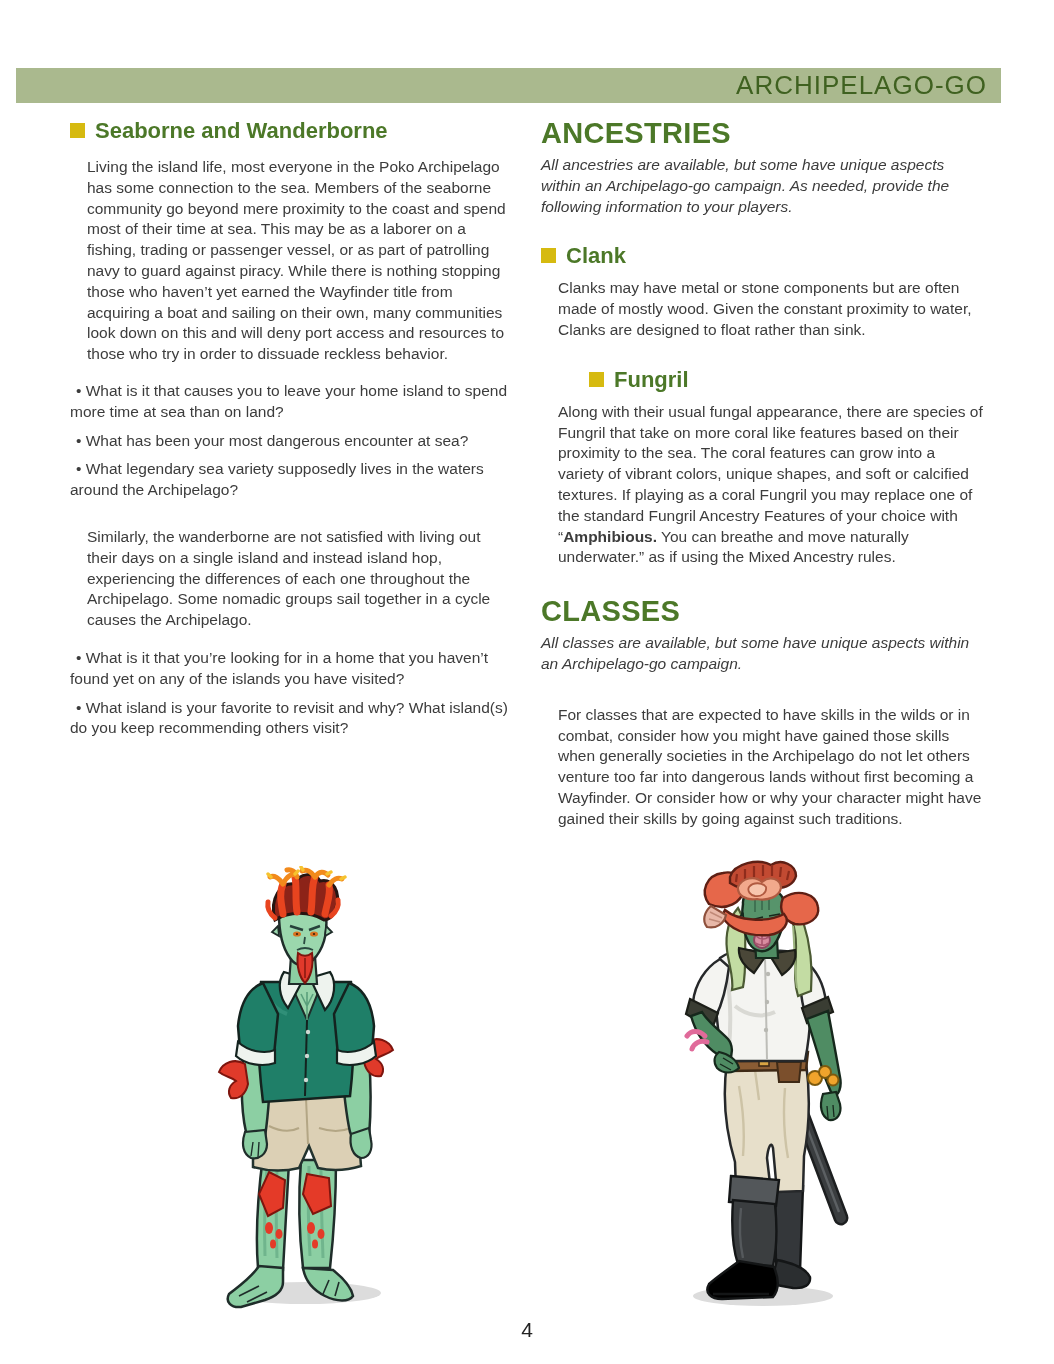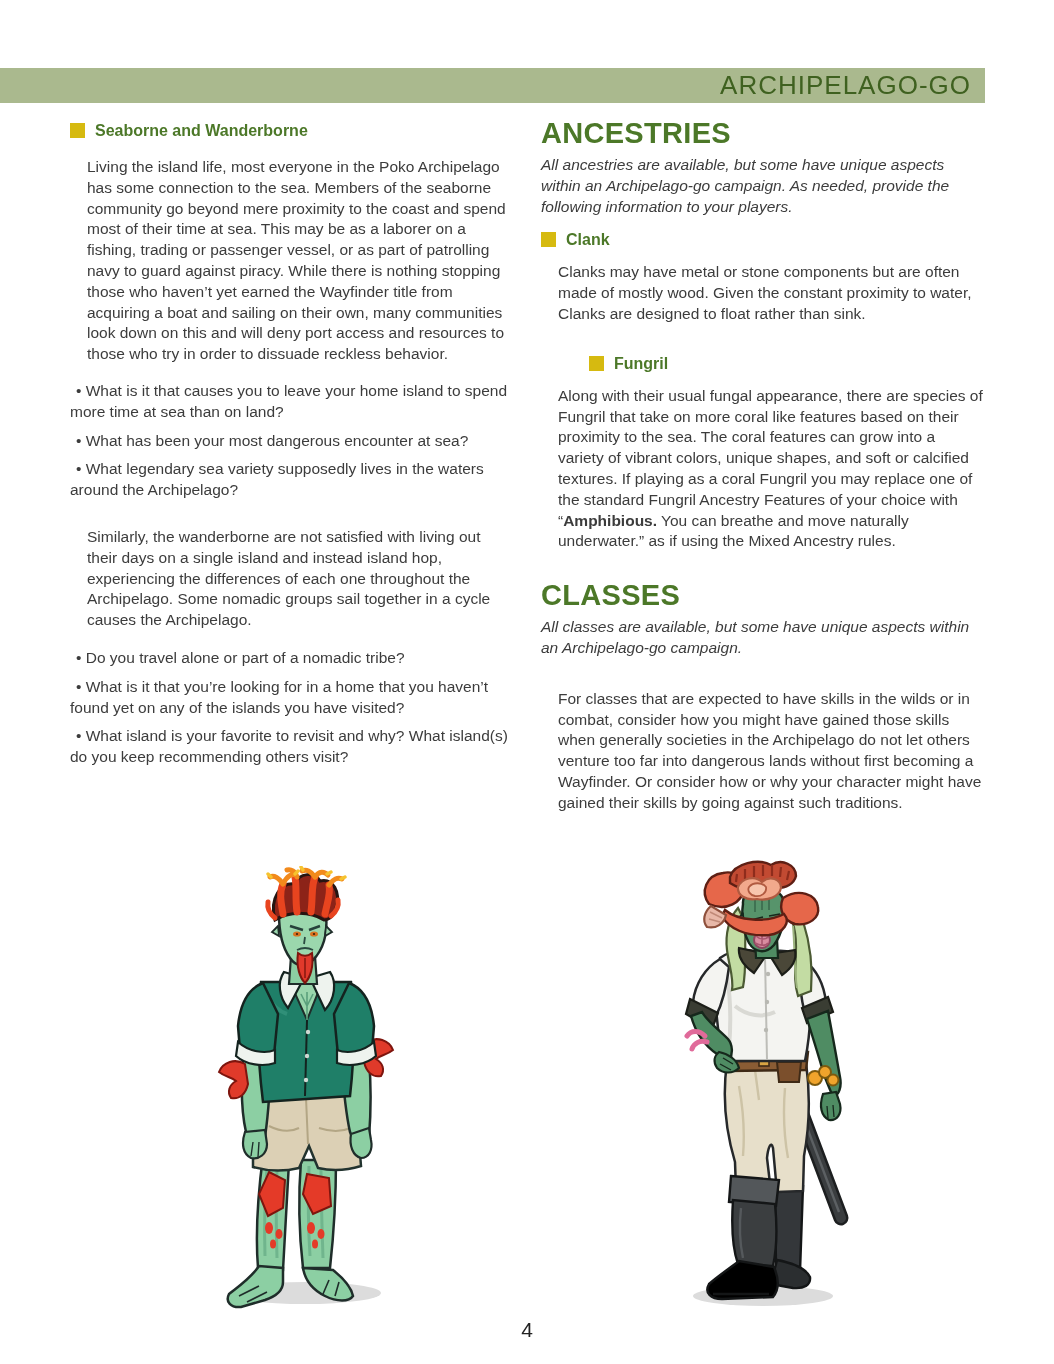--- a/index.html
+++ b/index.html
@@ -14,21 +14,21 @@
   html,body{background:#fff;}
   .page{
     position:relative;
     width:1054px;height:1364px;
     background:var(--page-bg);
     font-family:"Liberation Sans","DejaVu Sans",sans-serif;
     color:var(--body-text);
     overflow:hidden;
   }
   .banner{
-    position:absolute;left:0;top:68px;
+    position:absolute;left:16px;top:68px;
     width:985px;height:35px;
     background:var(--banner-bg);
   }
   .banner .title{
     display:block;
     line-height:35px;
     text-align:right;
     padding-right:14px;
     font-size:26px;
     letter-spacing:1px;
@@ -36,29 +36,29 @@
   }
   .col{position:absolute;top:120px;font-size:15.5px;line-height:20.8px;}
   .col-left{left:70px;width:443px;}
   .col-right{left:541px;width:444px;}
   .subhead{display:flex;align-items:flex-start;margin-bottom:16px;}
   .subhead .sq{
     flex:0 0 auto;width:15px;height:15px;margin:3px 10px 0 0;
     background:var(--marker-yellow);
   }
   .subhead .lbl{
-    font-size:16px;font-weight:bold;color:var(--heading-green);
+    font-size:22px;font-weight:bold;color:var(--heading-green);
     line-height:21px;
   }
   .h-major{
     font-size:29px;font-weight:bold;color:var(--heading-green);
     letter-spacing:0.3px;margin-bottom:9px;line-height:26px;
   }
   .para{margin-bottom:17px;margin-left:17px;}
-  .intro{font-style:italic;margin-bottom:12px;}
+  .intro{font-style:italic;margin-bottom:28px;}
   .bullets{list-style:none;margin-bottom:26px;}
   .bullets li{margin-bottom:8px;text-indent:6px;margin-top:6px;}
   .bullets li::before{content:"\2022\00A0 ";}
   .bullets li:last-child{margin-bottom:0;}
   .gap-lg{margin-bottom:28px;}
   .illus{position:absolute;}
   .illus-left{left:183px;top:866px;width:250px;height:450px;}
   .illus-right{left:643px;top:856px;width:255px;height:462px;}
   .page-number{
     position:absolute;left:0;top:1318px;width:1054px;
@@ -81,21 +81,20 @@
       <span class="lbl">Seaborne and Wanderborne</span>
     </div>
     <p class="para" style="margin-bottom:16px;">Living the island life, most everyone in the Poko Archipelago has some connection to the sea. Members of the seaborne community go beyond mere proximity to the coast and spend most of their time at sea. This may be as a laborer on a fishing, trading or passenger vessel, or as part of patrolling navy to guard against piracy. While there is nothing stopping those who haven’t yet earned the Wayfinder title from acquiring a boat and sailing on their own, many communities look down on this and will deny port access and resources to those who try in order to dissuade reckless behavior.</p>
     <ul class="bullets">
       <li>What is it that causes you to leave your home island to spend more time at sea than on land?</li>
       <li>What has been your most dangerous encounter at sea?</li>
       <li>What legendary sea variety supposedly lives in the waters around the Archipelago?</li>
     </ul>
     <p class="para">Similarly, the wanderborne are not satisfied with living out their days on a single island and instead island hop, experiencing the differences of each one throughout the Archipelago. Some nomadic groups sail together in a cycle causes the Archipelago.</p>
     <ul class="bullets">
-      <li>Do you travel alone or part of a nomadic tribe?</li>
       <li>What is it that you’re looking for in a home that you haven’t found yet on any of the islands you have visited?</li>
       <li>What island is your favorite to revisit and why? What island(s) do you keep recommending others visit?</li>
     </ul>
   </div>
 
   <div class="col col-right">
     <div class="h-major">ANCESTRIES</div>
     <p class="intro">All ancestries are available, but some have unique aspects within an Archipelago-go campaign. As needed, provide the following information to your players.</p>
 
     <div class="subhead" style="margin-bottom:12px;">

